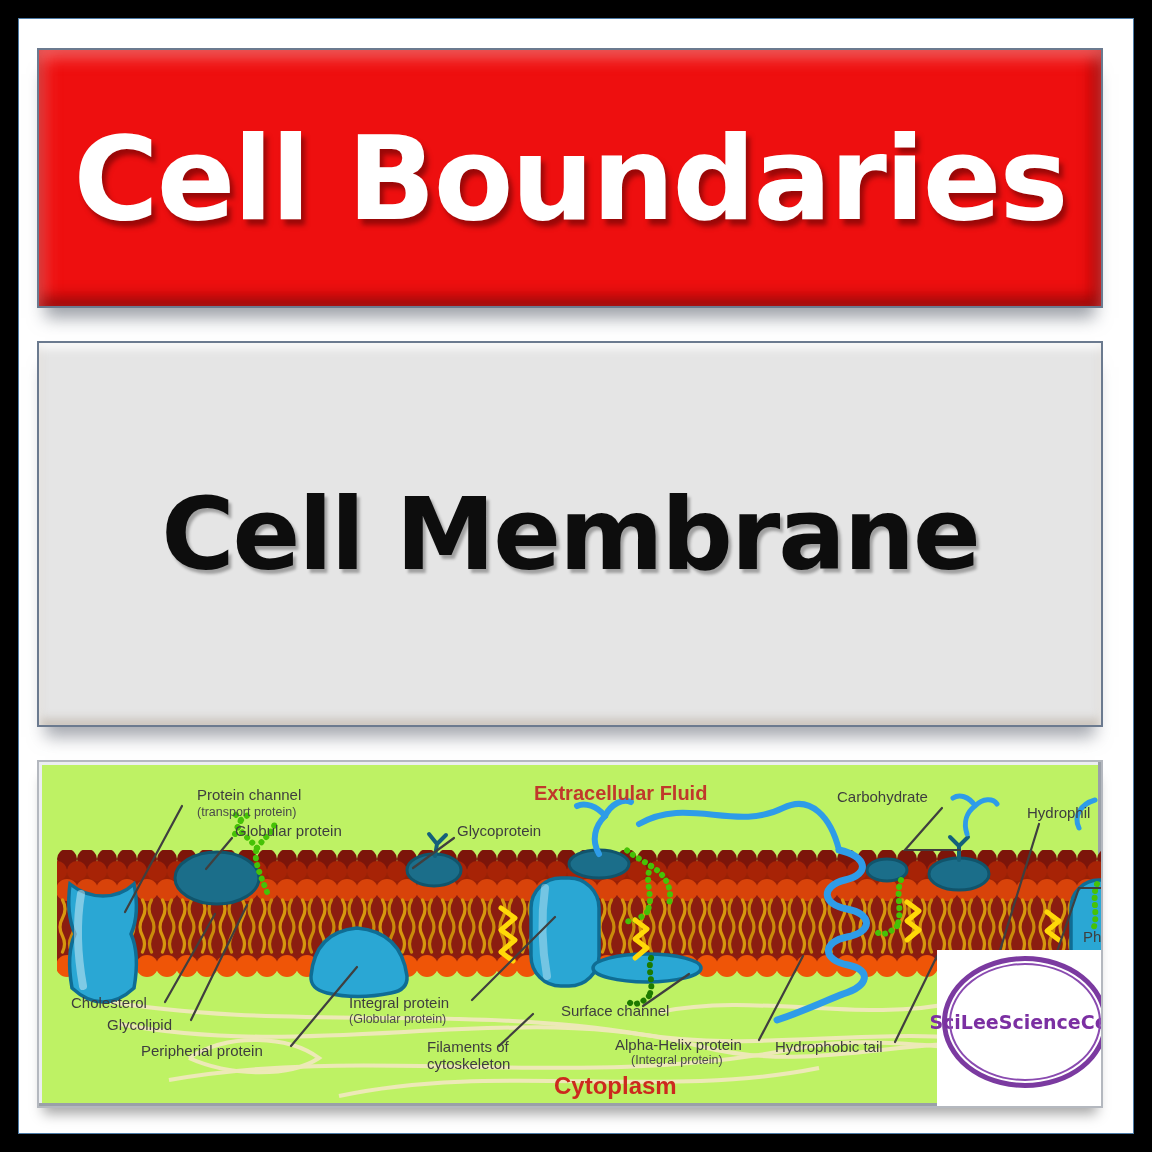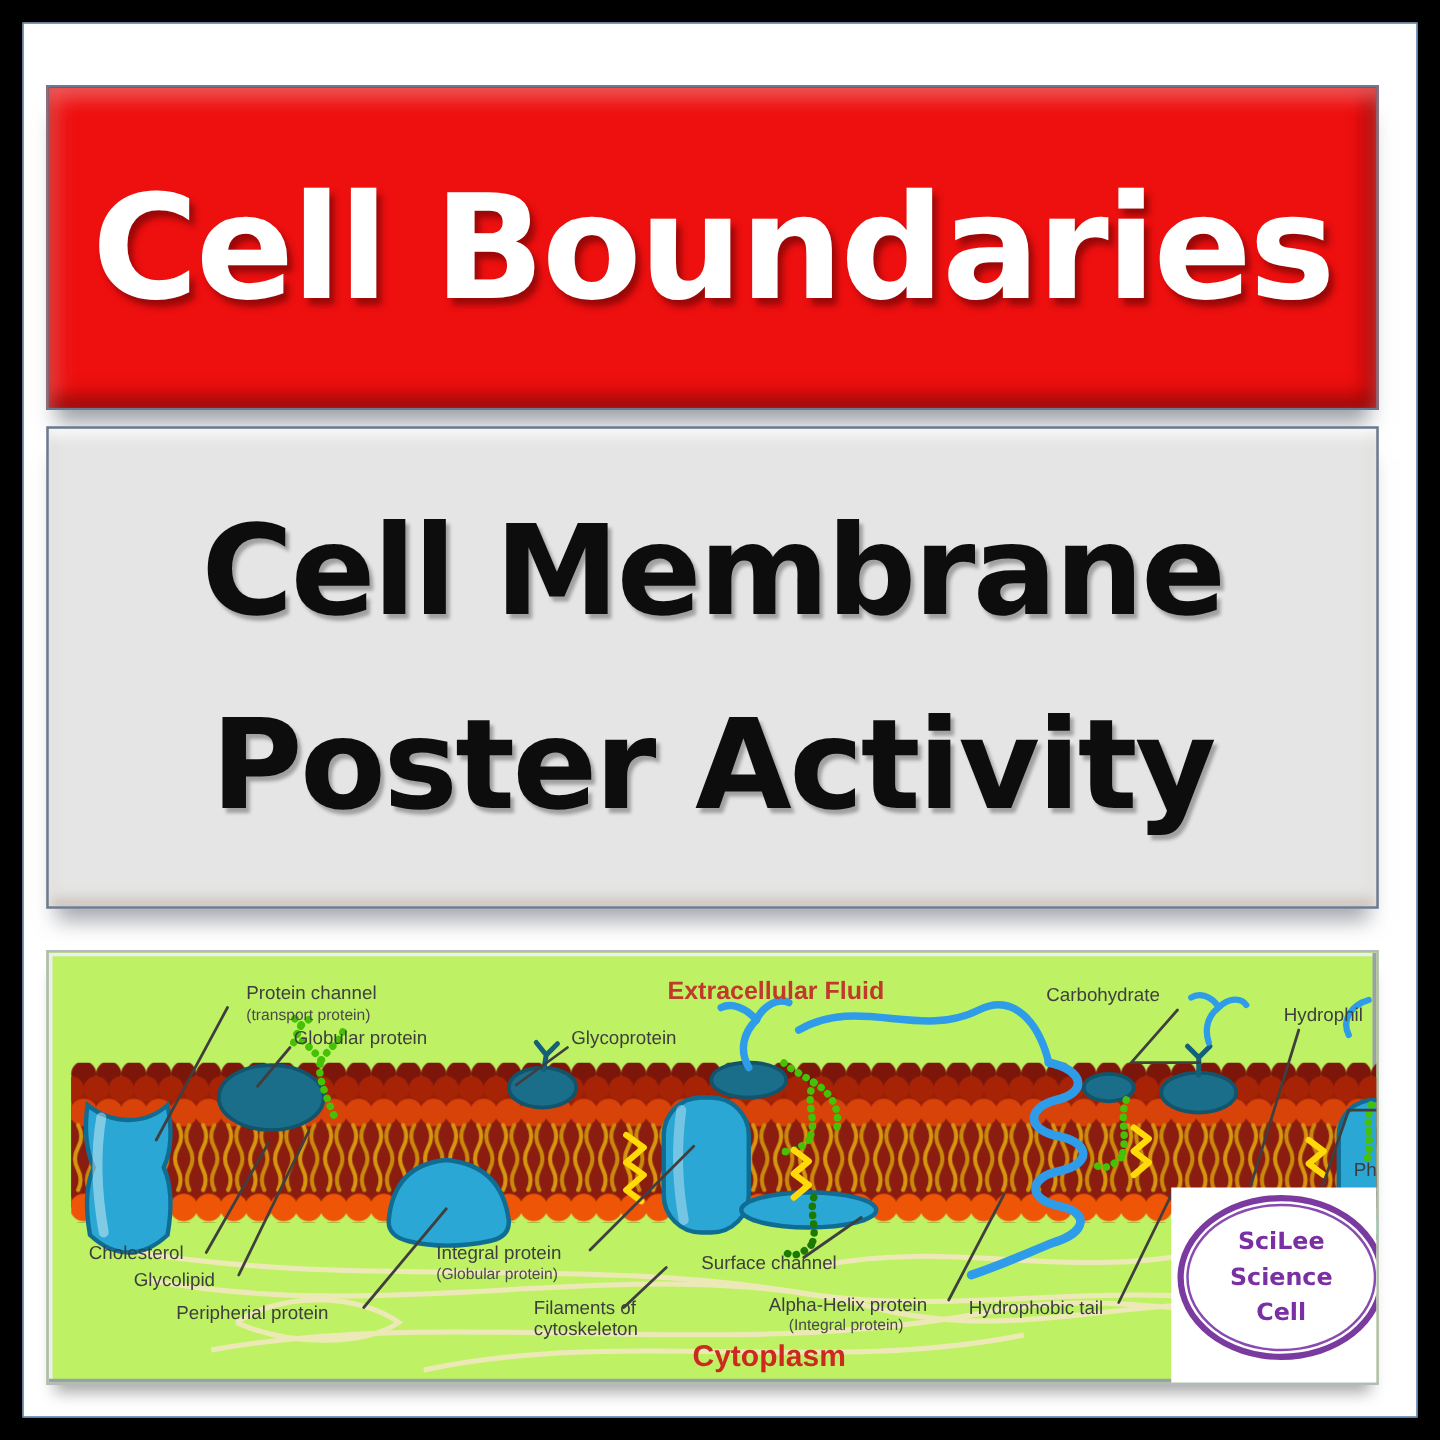--- a/index.html
+++ b/index.html
@@ -7,21 +7,20 @@
           font-family:"Liberation Sans",sans-serif;}
   .frame{position:absolute;inset:18px;background:#ffffff;border:1px solid #4d7ba6;}
 
   .panel{position:absolute;left:37px;width:1066px;box-sizing:border-box;}
 
   
   .title-banner{
     top:48px;height:260px;background:#ee0f0f;border:2px solid #6b7a8f;
     display:flex;align-items:center;justify-content:center;
     box-shadow:0 18px 16px -8px rgba(105,110,122,.65);
-    margin-top:20px;
   }
   .title-banner .bevel{position:absolute;inset:0;pointer-events:none;
     box-shadow:inset 0 10px 14px rgba(255,130,130,.55),
                inset 0 -10px 14px rgba(110,0,0,.55),
                inset 10px 0 14px rgba(255,110,110,.35),
                inset -10px 0 14px rgba(120,0,0,.45);}
   .title-text{
     font-family:"DejaVu Sans",sans-serif;font-weight:bold;font-size:116px;color:#ffffff;
     letter-spacing:-2px;text-shadow:4px 6px 5px rgba(70,0,0,.5);white-space:nowrap;}
 
@@ -45,38 +44,37 @@
   .diagram svg{position:absolute;left:0;top:0;}
   .dlabel{position:absolute;font-size:15px;color:#3e3e3e;white-space:nowrap;}
   .dlabel.small{font-size:12.5px;color:#4a4a4a;}
   .dlabel.red{font-weight:bold;font-size:20px;color:#c0392b;}
   .dlabel.red2{font-weight:bold;font-size:24px;color:#cc2a1e;}
 
   
   .logo-patch{position:absolute;left:898px;top:188px;width:170px;height:160px;background:#ffffff;}
   .logo-ellipse{position:absolute;left:903px;top:194px;width:156px;height:122px;border-radius:50%;
     border:5px solid #7b3aa0;background:#ffffff;
-    display:flex;flex-direction:column;align-items:center;justify-content:center;}
+    display:flex;align-items:center;justify-content:center;}
   .logo-ellipse::before{content:"";position:absolute;inset:2px;border-radius:50%;border:2px solid #8a4bb0;}
   .logo-line{font-family:"DejaVu Sans",sans-serif;font-weight:bold;font-size:19px;color:#7b2fa2;line-height:1.5;}
 </style>
 </head>
 <body>
 
 <div class="canvas">
   <div class="frame"></div>
 
   <div class="panel title-banner">
     <div class="bevel"></div>
     <div class="title-text">Cell Boundaries</div>
   </div>
 
   <div class="panel subtitle-banner">
     <div class="subtitle-line">Cell Membrane</div>
-    <div class="subtitle-line">Poster Activity</div>
   </div>
 
   <div class="panel diagram">
     <svg width="1066" height="346" viewBox="0 0 1066 346">
       <defs>
         <pattern id="band" x="18" y="88" width="20" height="128" patternUnits="userSpaceOnUse">
           <rect x="0" y="46" width="20" height="62" fill="#8b1d10"></rect>
           <circle cx="10" cy="9" r="10" fill="#7c150a"></circle>
           <circle cx="0" cy="21" r="10" fill="#a72306"></circle>
           <circle cx="20" cy="21" r="10" fill="#a72306"></circle>

